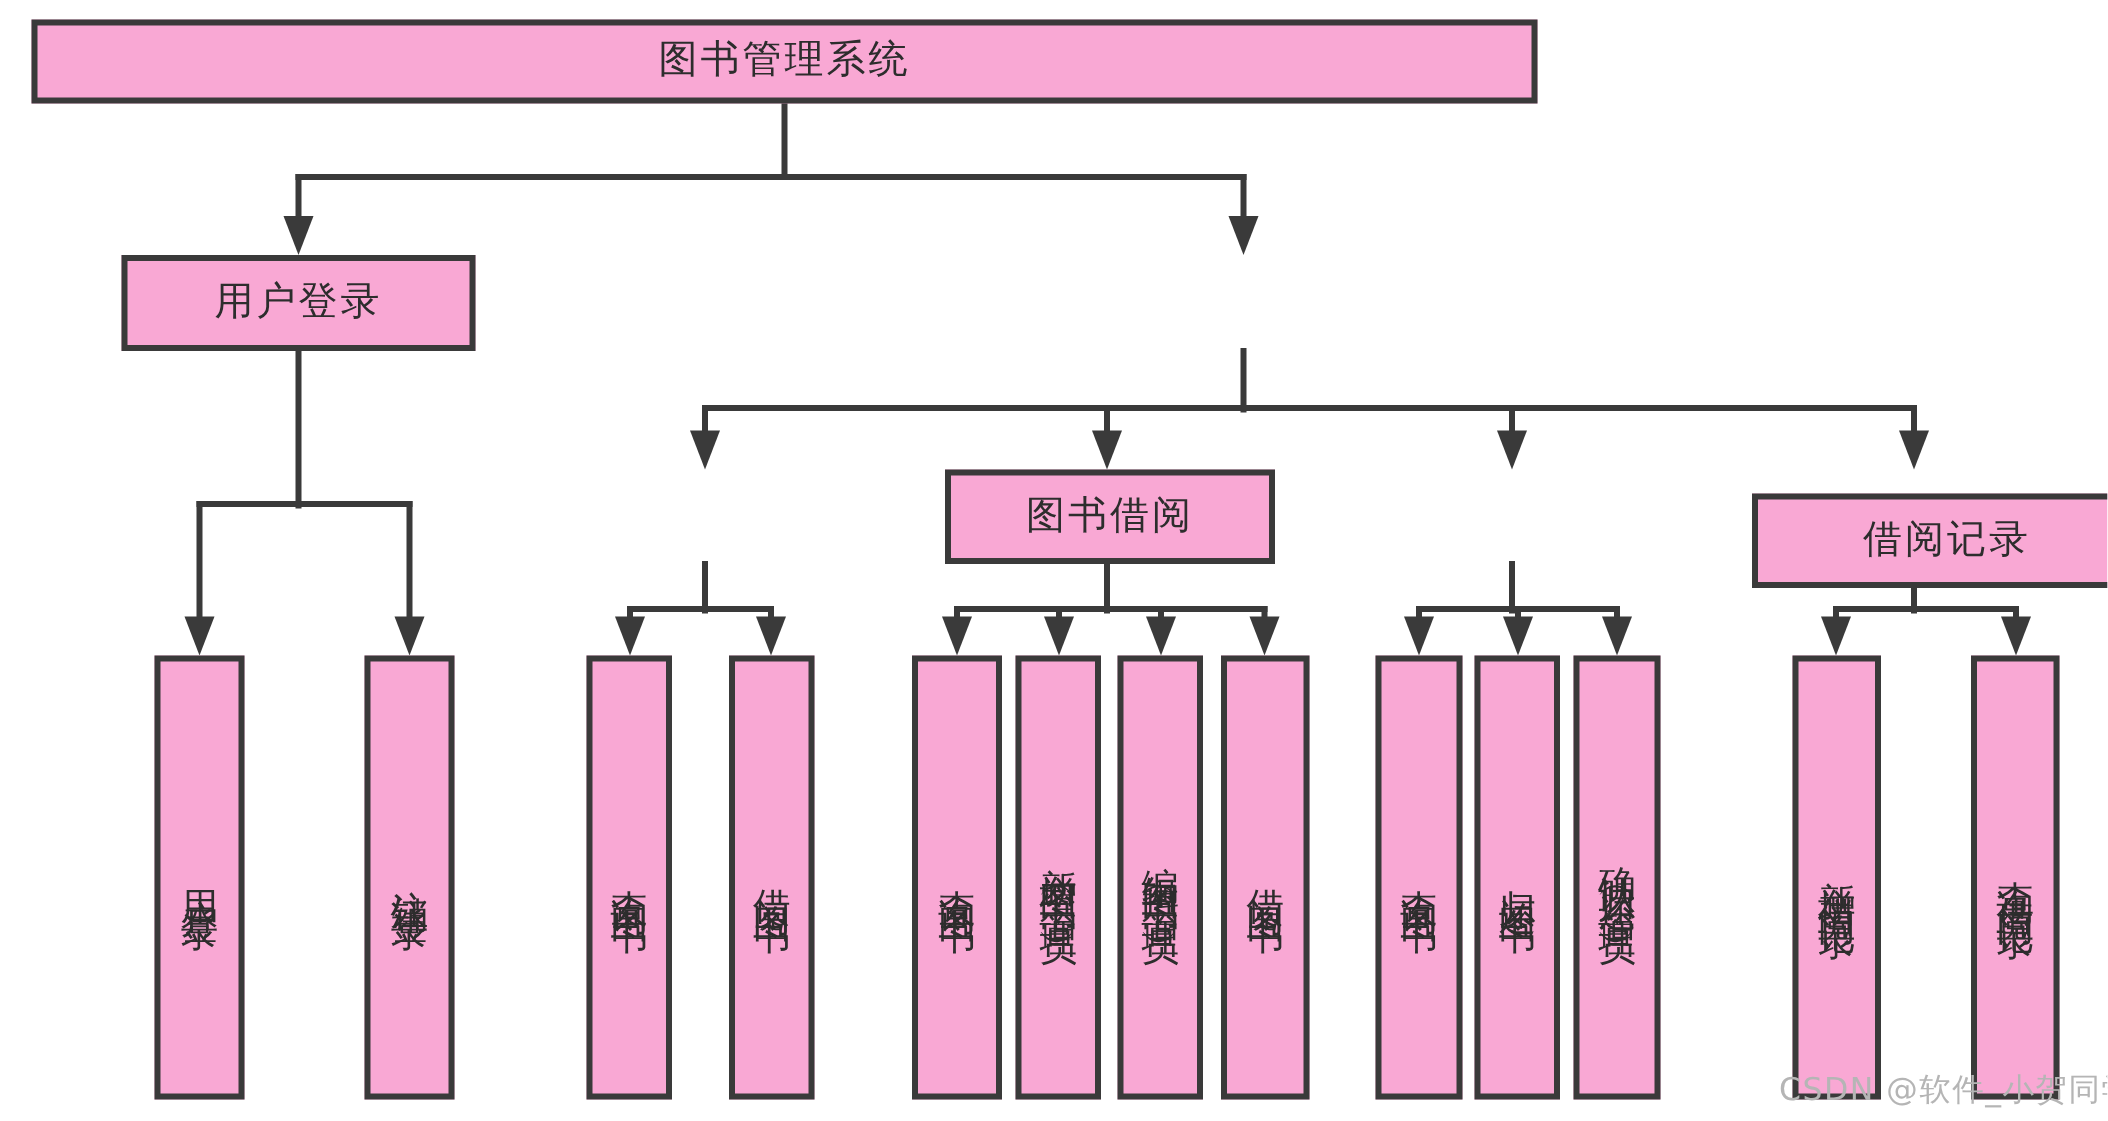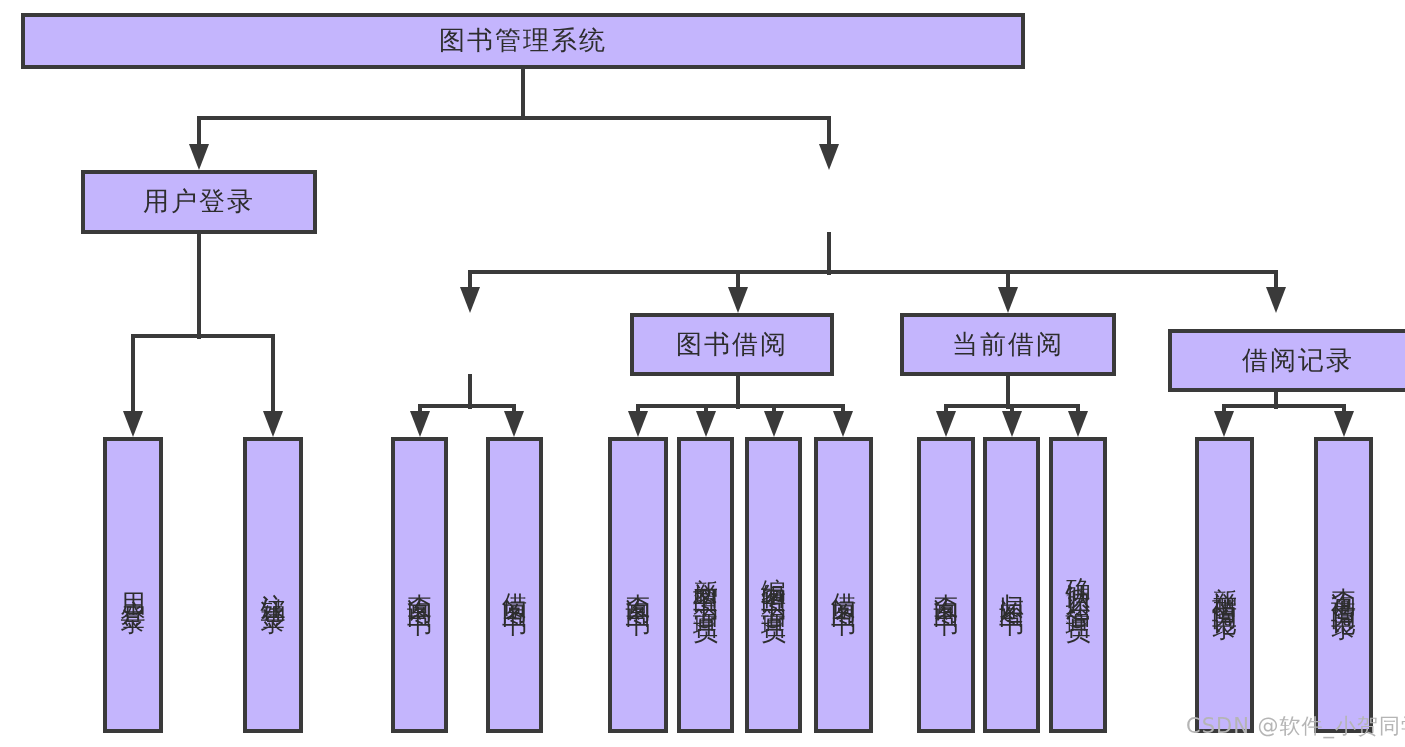--- a/index.html
+++ b/index.html
@@ -1,21 +1,21 @@
 <!DOCTYPE html>
 <html><head>
 <meta charset="utf-8">
 <style>
   html,body{margin:0;padding:0;background:#ffffff;}
   #stage{
     position:relative;width:1405px;height:747px;background:var(--bg,#ffffff);
     overflow:hidden;font-family:"DejaVu Sans",sans-serif;
   }
   .node{
-    position:absolute;box-sizing:border-box;background:#c4b5fd;
+    position:absolute;box-sizing:border-box;background:#f9a8d4;
     border:4px solid var(--line,#3a3a3a);
     display:flex;align-items:center;justify-content:center;
   }
   .node-label{
     color:var(--text,#2d2d2d);font-size:26px;letter-spacing:2px;
     white-space:nowrap;line-height:1.2;
   }
   .leaf{height:296px;}
   .leaf .node-label{
     writing-mode:vertical-lr;text-orientation:mixed;
@@ -94,25 +94,22 @@
     </div>
 
   <div class="node" style="left:21px;top:13px;width:1004px;height:56px">
     <span class="node-label">图书管理系统</span>
   </div>
 
   <div class="node" style="left:81px;top:170px;width:236px;height:64px">
     <span class="node-label">用户登录</span>
   </div>
 
-  <div class="node" style="left:630px;top:313px;width:204px;height:63px">
+  <div class="node" style="left:630px;top:313px;width:220px;height:63px">
     <span class="node-label">图书借阅</span>
-  </div>
-  <div class="node" style="left:900px;top:313px;width:216px;height:63px">
-    <span class="node-label">当前借阅</span>
   </div>
   <div class="node" style="left:1168px;top:329px;width:260px;height:63px">
     <span class="node-label">借阅记录</span>
   </div>
 
   <div class="node leaf" style="left:103px;top:437px;width:60px">
     <span class="node-label">用户登录</span>
   </div>
   <div class="node leaf" style="left:243px;top:437px;width:60px">
     <span class="node-label">注销登录</span>

